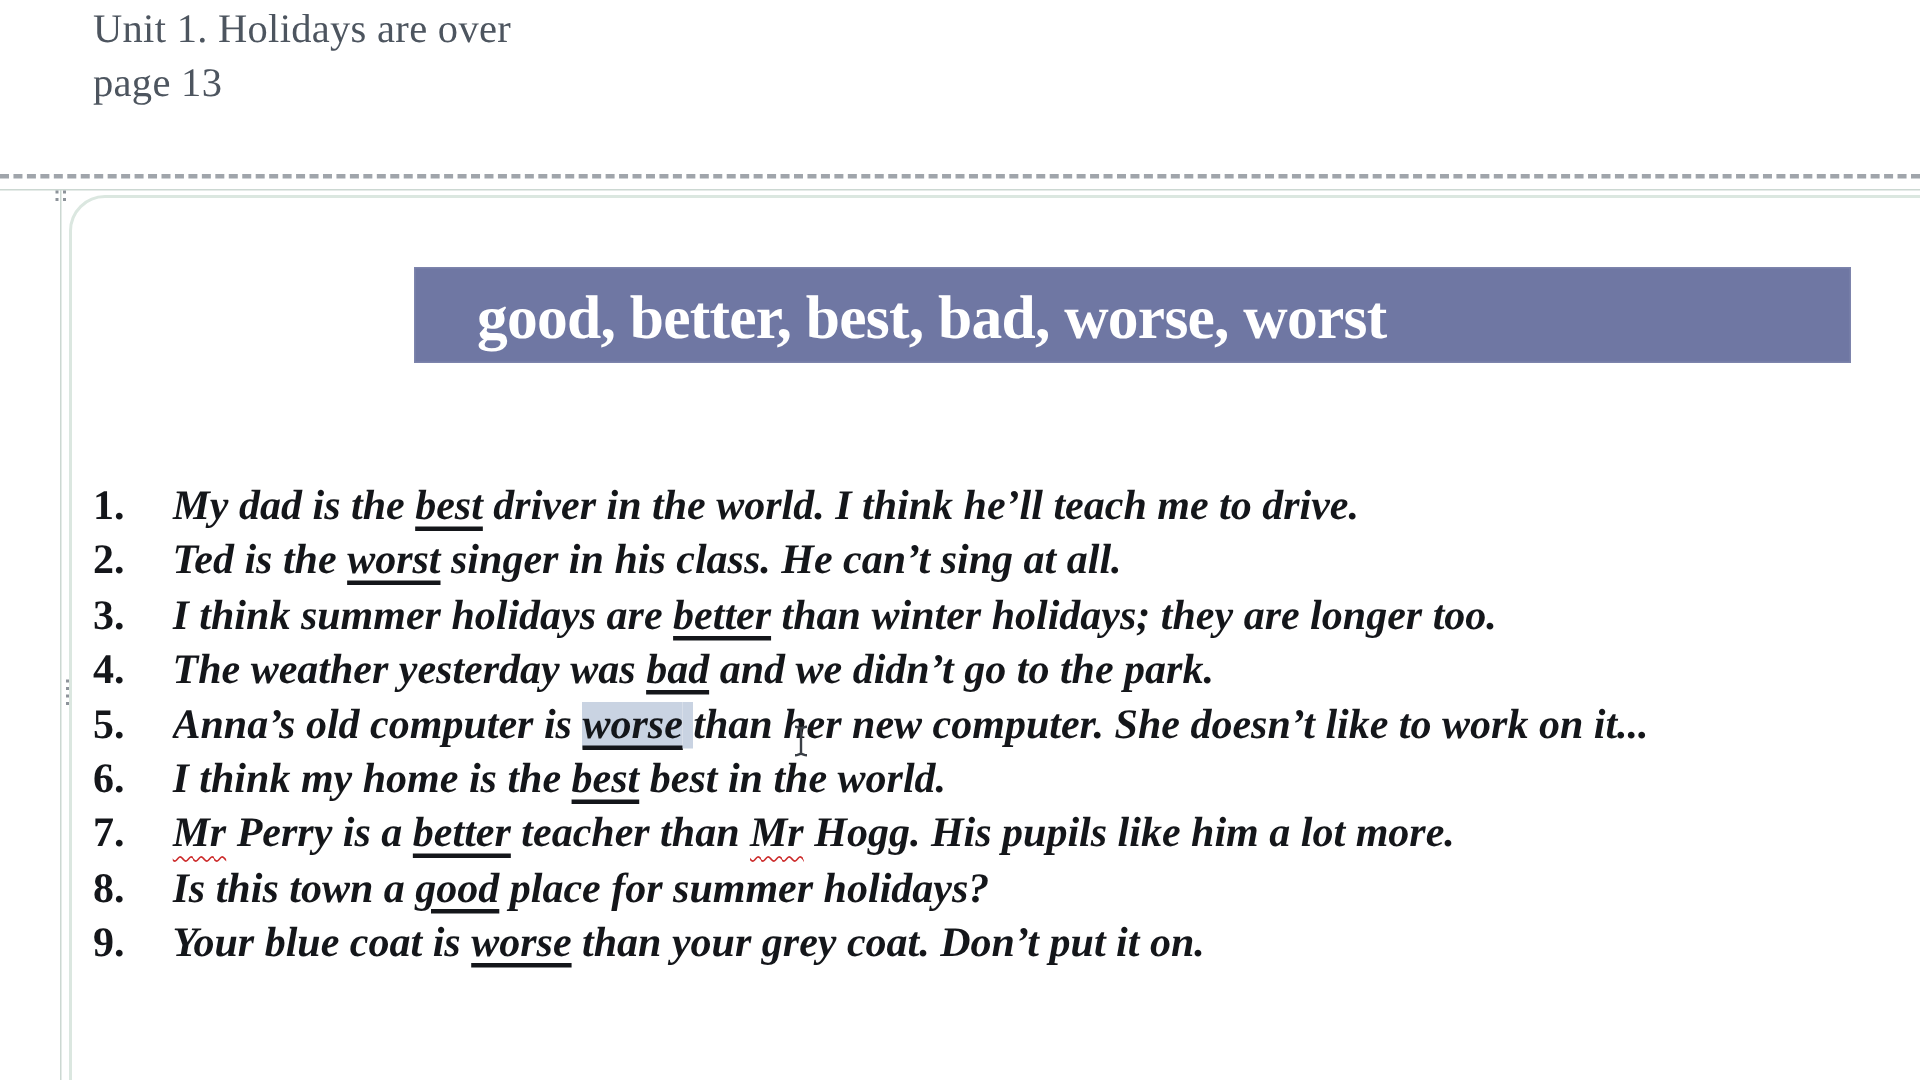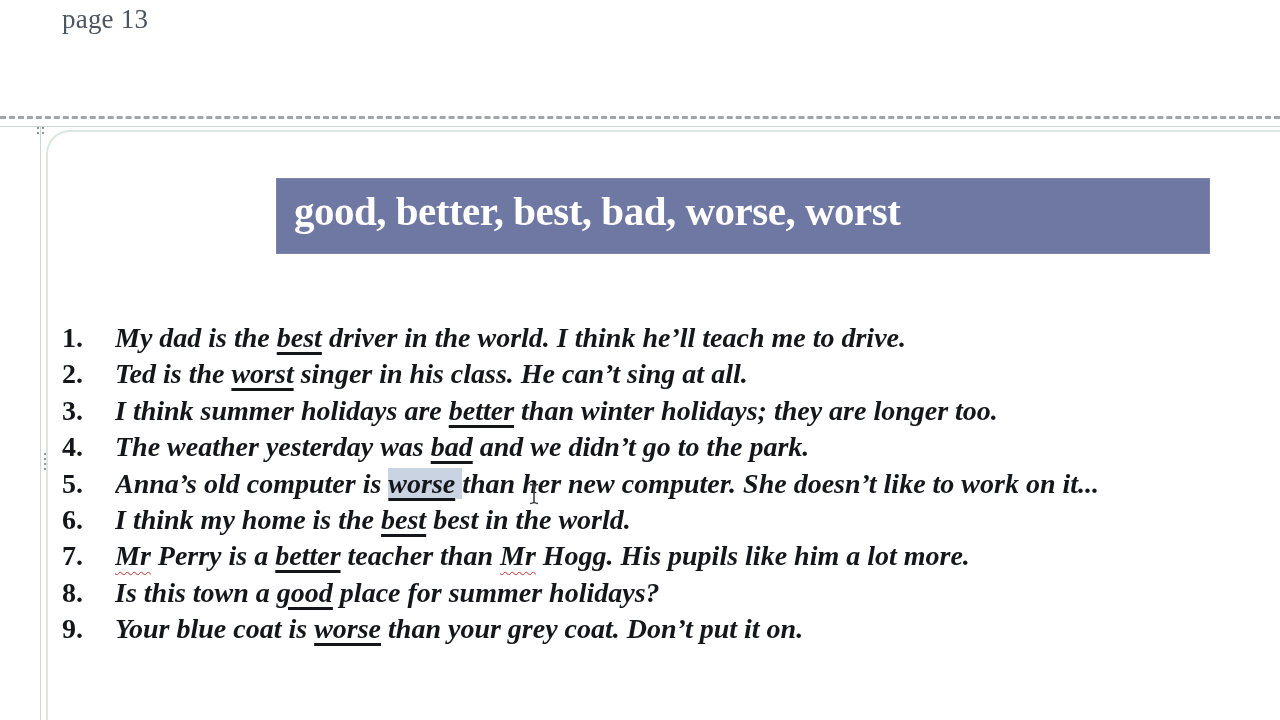--- a/index.html
+++ b/index.html
@@ -50,23 +50,24 @@
   
   .dots { position: absolute; display: grid; gap: 3px; }
   .dots i { width: 2px; height: 2px; background: #8d939a; display: block; }
   .dots-corner { left: 37px; top: 127px; grid-template-columns: 2px 2px; }
   .dots-midleft { left: 44px; top: 453px; grid-template-columns: 2px; }
 
   
   .word-box {
     position: absolute;
     left: 276px; top: 178px;
-    width: 934px; height: 76px;
+    width: 934px; height: 64px;
     background: #6f77a3;
     box-shadow: inset 0 0 0 1px #7d84ac;
+    padding-left: 24px;
   }
   .word-box-text {
     color: #ffffff;
     font-weight: 700;
     font-size: 41px;
     line-height: 66px;
     padding-left: 18px;
     letter-spacing: -0.5px;
     white-space: nowrap;
   }
@@ -109,20 +110,21 @@
   .ibeam {
     position: absolute;
     left: 528px; top: 483px;
     width: 12px; height: 22px;
   }
 </style>
 </head>
 <body>
 
 <div class="header" id="header">
+    <div>Unit 1. Holidays are over</div>
     <div>page 13</div>
   </div>
 
 <div class="dashed-top"></div>
 <div class="frame-outer-top"></div>
 <div class="frame-outer-left"></div>
 <div class="frame-inner"></div>
 
 <div class="dots dots-corner">
   <i></i>

